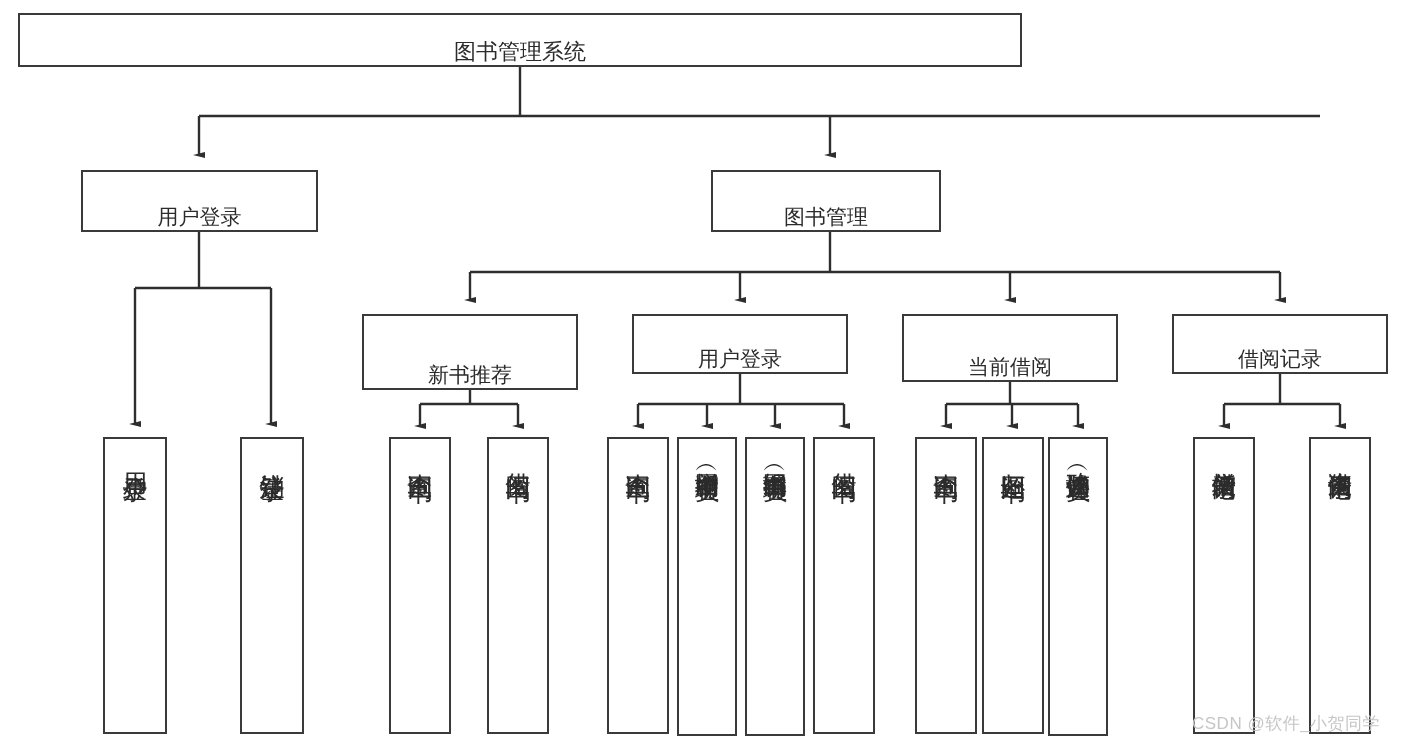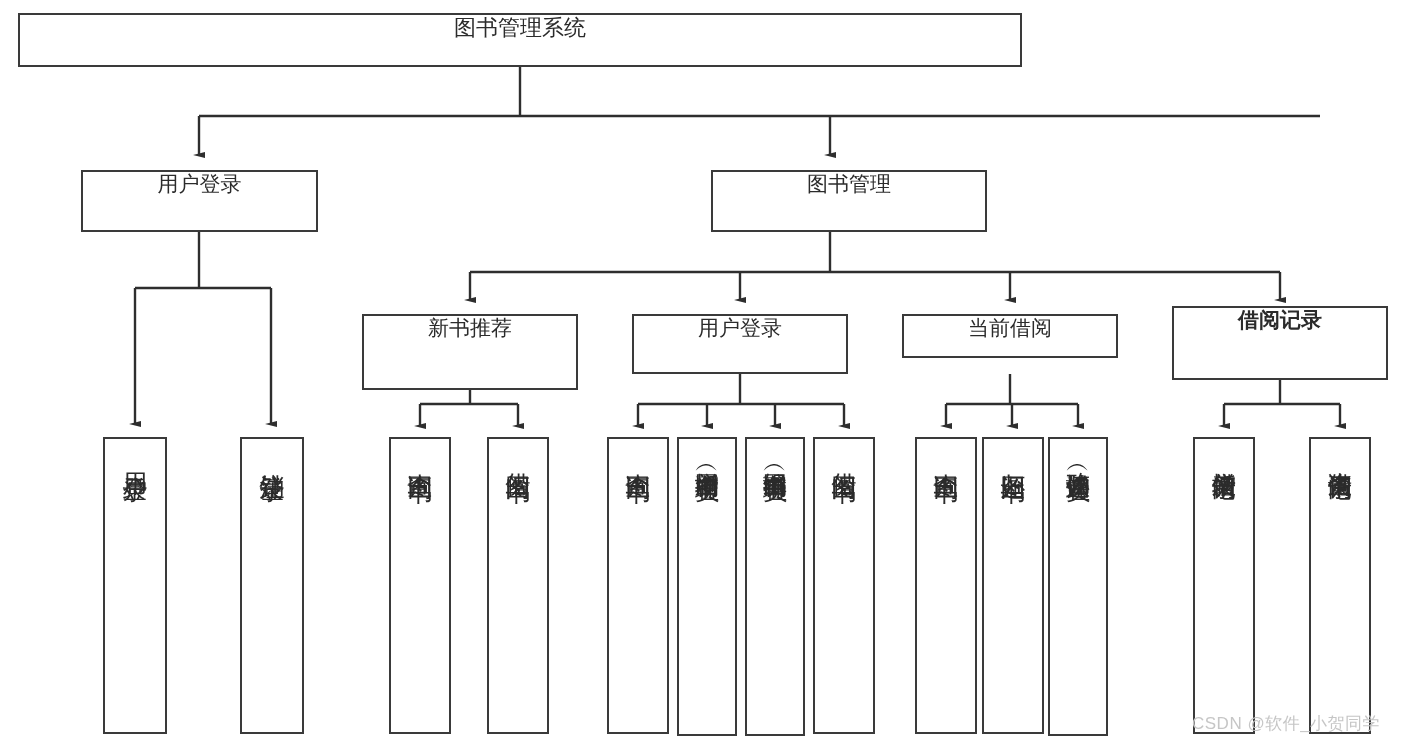--- a/index.html
+++ b/index.html
@@ -23,21 +23,21 @@
     top: 0;
     width: 1405px;
     height: 747px;
   }
   .node {
     position: absolute;
     box-sizing: border-box;
     background: #ffffff;
     border: 2px solid #3a3a3a;
     display: flex;
-    align-items: flex-start;
+    align-items: flex-end;
     justify-content: center;
     z-index: 2;
   }
   .node .label {
     color: #2b2b2b;
     line-height: 1.18;
     text-align: center;
     white-space: nowrap;
   }
   .node.horiz .label {
@@ -133,34 +133,34 @@
     </g>
   </svg>
 
   <div class="node horiz root" style="left:18px; top:13px; width:1004px; height:54px;">
     <span class="label">图书管理系统</span>
   </div>
 
   <div class="node horiz" style="left:81px; top:170px; width:237px; height:62px;">
     <span class="label">用户登录</span>
   </div>
-  <div class="node horiz" style="left:711px; top:170px; width:276px; height:62px;">
+  <div class="node horiz" style="left:711px; top:170px; width:230px; height:62px;">
     <span class="label">图书管理</span>
   </div>
 
   <div class="node horiz" style="left:362px; top:314px; width:216px; height:76px;">
     <span class="label">新书推荐</span>
   </div>
   <div class="node horiz" style="left:632px; top:314px; width:216px; height:60px;">
     <span class="label">用户登录</span>
   </div>
-  <div class="node horiz" style="left:902px; top:314px; width:216px; height:44px;">
+  <div class="node horiz" style="left:902px; top:314px; width:216px; height:68px;">
     <span class="label">当前借阅</span>
   </div>
-  <div class="node horiz" style="left:1172px; top:306px; width:216px; height:74px;font-weight:bold;">
+  <div class="node horiz" style="left:1172px; top:314px; width:216px; height:60px;">
     <span class="label">借阅记录</span>
   </div>
 
   <div class="node vert" style="left:103px; top:437px; width:64px; height:297px;">
     <span class="label">用户登录</span>
   </div>
   <div class="node vert" style="left:240px; top:437px; width:64px; height:297px;">
     <span class="label">注销登录</span>
   </div>
 

